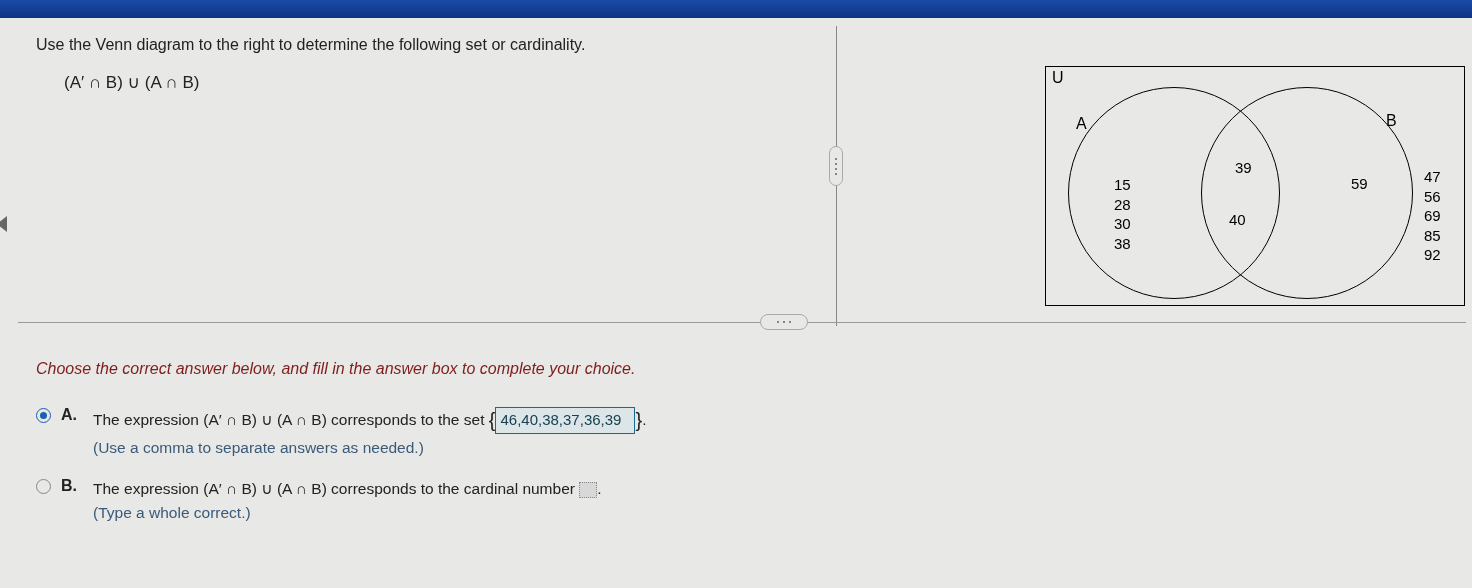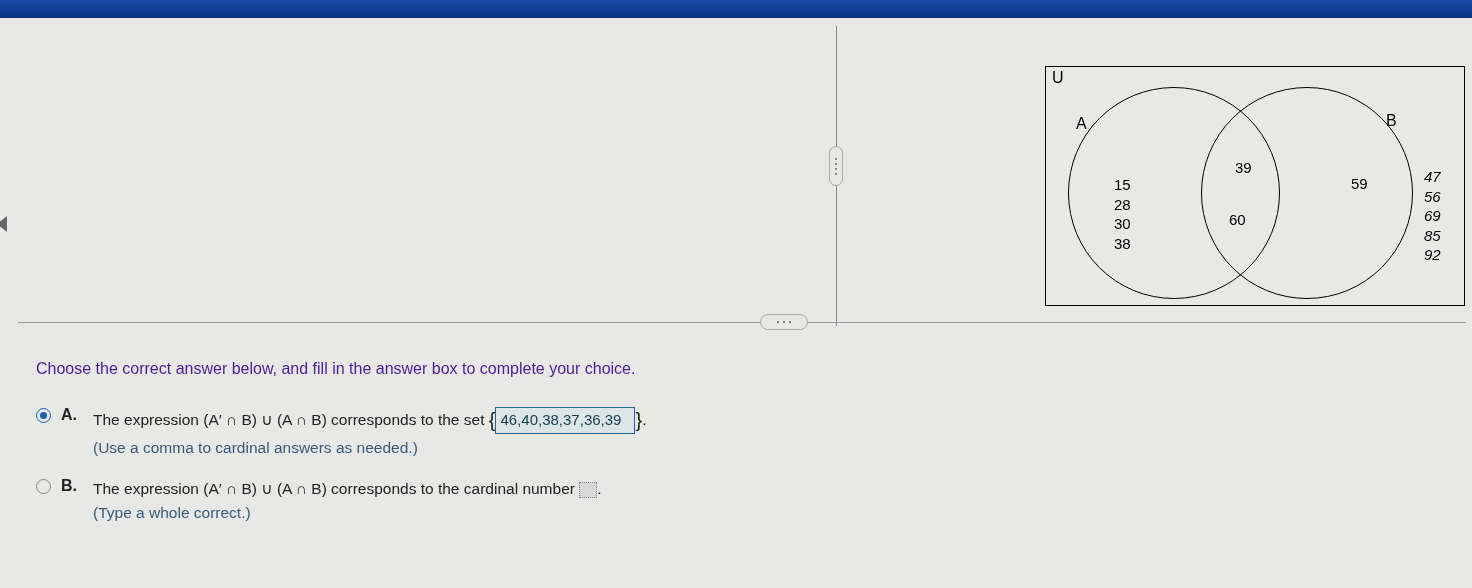--- a/index.html
+++ b/index.html
@@ -132,22 +132,23 @@
     display: flex; align-items: center; justify-content: center; gap: 4px;
   }
   .hdots span { width:2px;height:2px;background:#666;border-radius:50%; }
   .lower {
     position: absolute;
     top: 360px;
     left: 36px;
     right: 20px;
   }
   .prompt {
-    font-size: 16px; color: #4c1d95;
+    font-size: 16px; color: #7f1d1d;
     margin-bottom: 28px;
+    font-style: italic;
   }
   .choice-row {
     display: flex;
     align-items: flex-start;
     margin-bottom: 18px;
     gap: 10px;
   }
   .radio {
     width: 15px; height: 15px;
     border: 1.5px solid #1a5fb4;
@@ -192,41 +193,45 @@
   .brace { display:inline-block; font-size:20px; vertical-align:middle; position:relative; top:-1px;}
 </style>
 </head>
 <body>
 
 <div class="topbar"></div>
 
 <div class="content">
   <div class="upper">
     <div class="caret"></div>
+    <div class="left-text">
+      <div class="instruction">Use the Venn diagram to the right to determine the following set or cardinality.</div>
+      <div class="expression">(A′ ∩ B) ∪ (A ∩ B)</div>
+    </div>
     <div class="vline"></div>
     <div class="dots-handle">
       <span></span>
         <span></span>
         <span></span>
         <span></span>
     </div>
     <div class="venn-box">
       <div class="venn-u">U</div>
       <div class="circleA"></div>
       <div class="circleB"></div>
       <div class="labelA">A</div>
       <div class="labelB">B</div>
       <div class="a-only" style="white-space:pre;">15
 28
 30
 38</div>
       <div class="ab-top">39</div>
-      <div class="ab-bot">60</div>
+      <div class="ab-bot">40</div>
       <div class="b-only">59</div>
-      <div class="u-only" style="white-space:pre;font-style:italic;">47
+      <div class="u-only" style="white-space:pre;">47
 56
 69
 85
 92</div>
     </div>
   </div>
 
   <div class="hsep"></div>
   <div class="hdots">
     <span></span>
@@ -235,21 +240,21 @@
   </div>
 
   <div class="lower">
     <div class="prompt">Choose the correct answer below, and fill in the answer box to complete your choice.</div>
 
     <div class="choice-row">
       <div class="radio selected"></div>
       <div class="choice-label">A.</div>
       <div class="choice-body">
         <span>The expression (A′ ∩ B) ∪ (A ∩ B) corresponds to the set </span><span class="brace">{</span><span class="input-box">46,40,38,37,36,39</span><span class="brace">}</span><span>.</span><br>
-        <span class="hint">(Use a comma to cardinal answers as needed.)</span>
+        <span class="hint">(Use a comma to separate answers as needed.)</span>
       </div>
     </div>
 
     <div class="choice-row">
       <div class="radio unselected"></div>
       <div class="choice-label">B.</div>
       <div class="choice-body">
         <span>The expression (A′ ∩ B) ∪ (A ∩ B) corresponds to the cardinal number </span><span class="cardinal-box"></span><span>.</span><br>
         <span class="hint">(Type a whole correct.)</span>
       </div>

